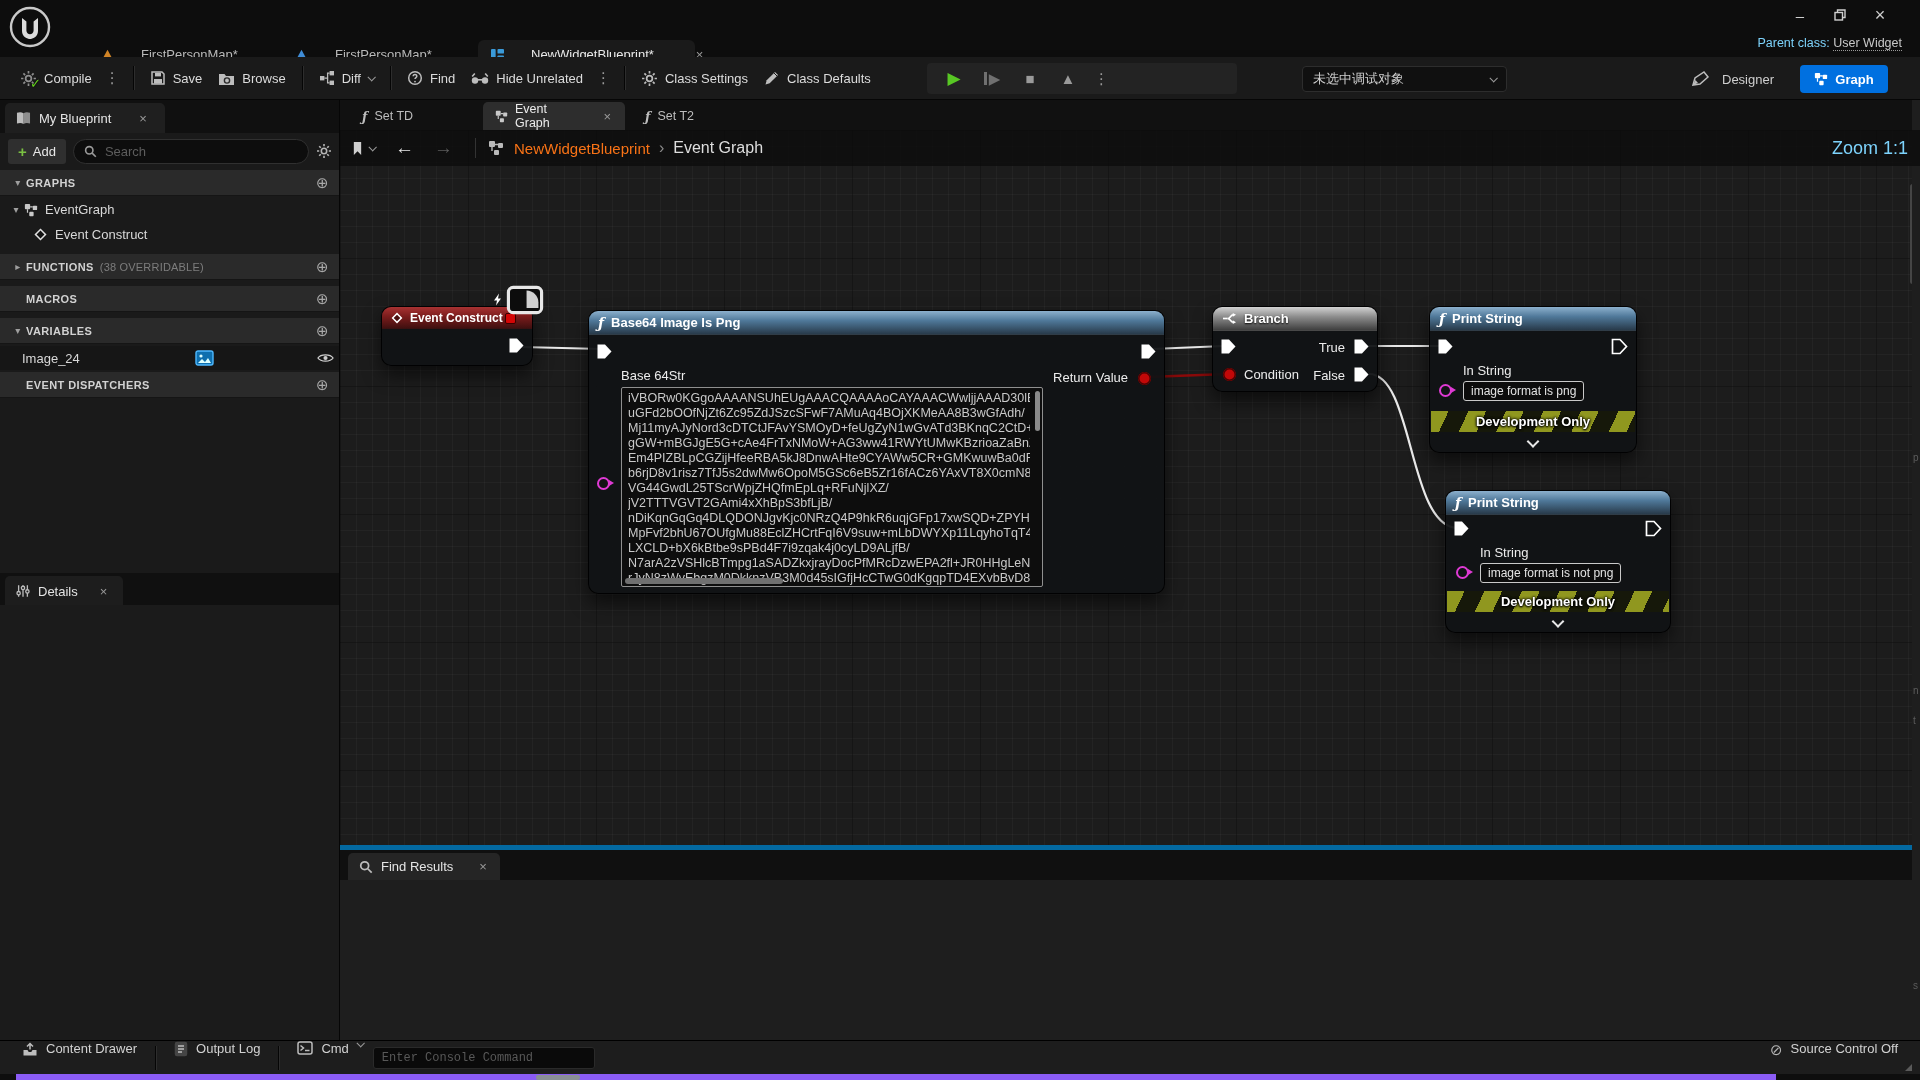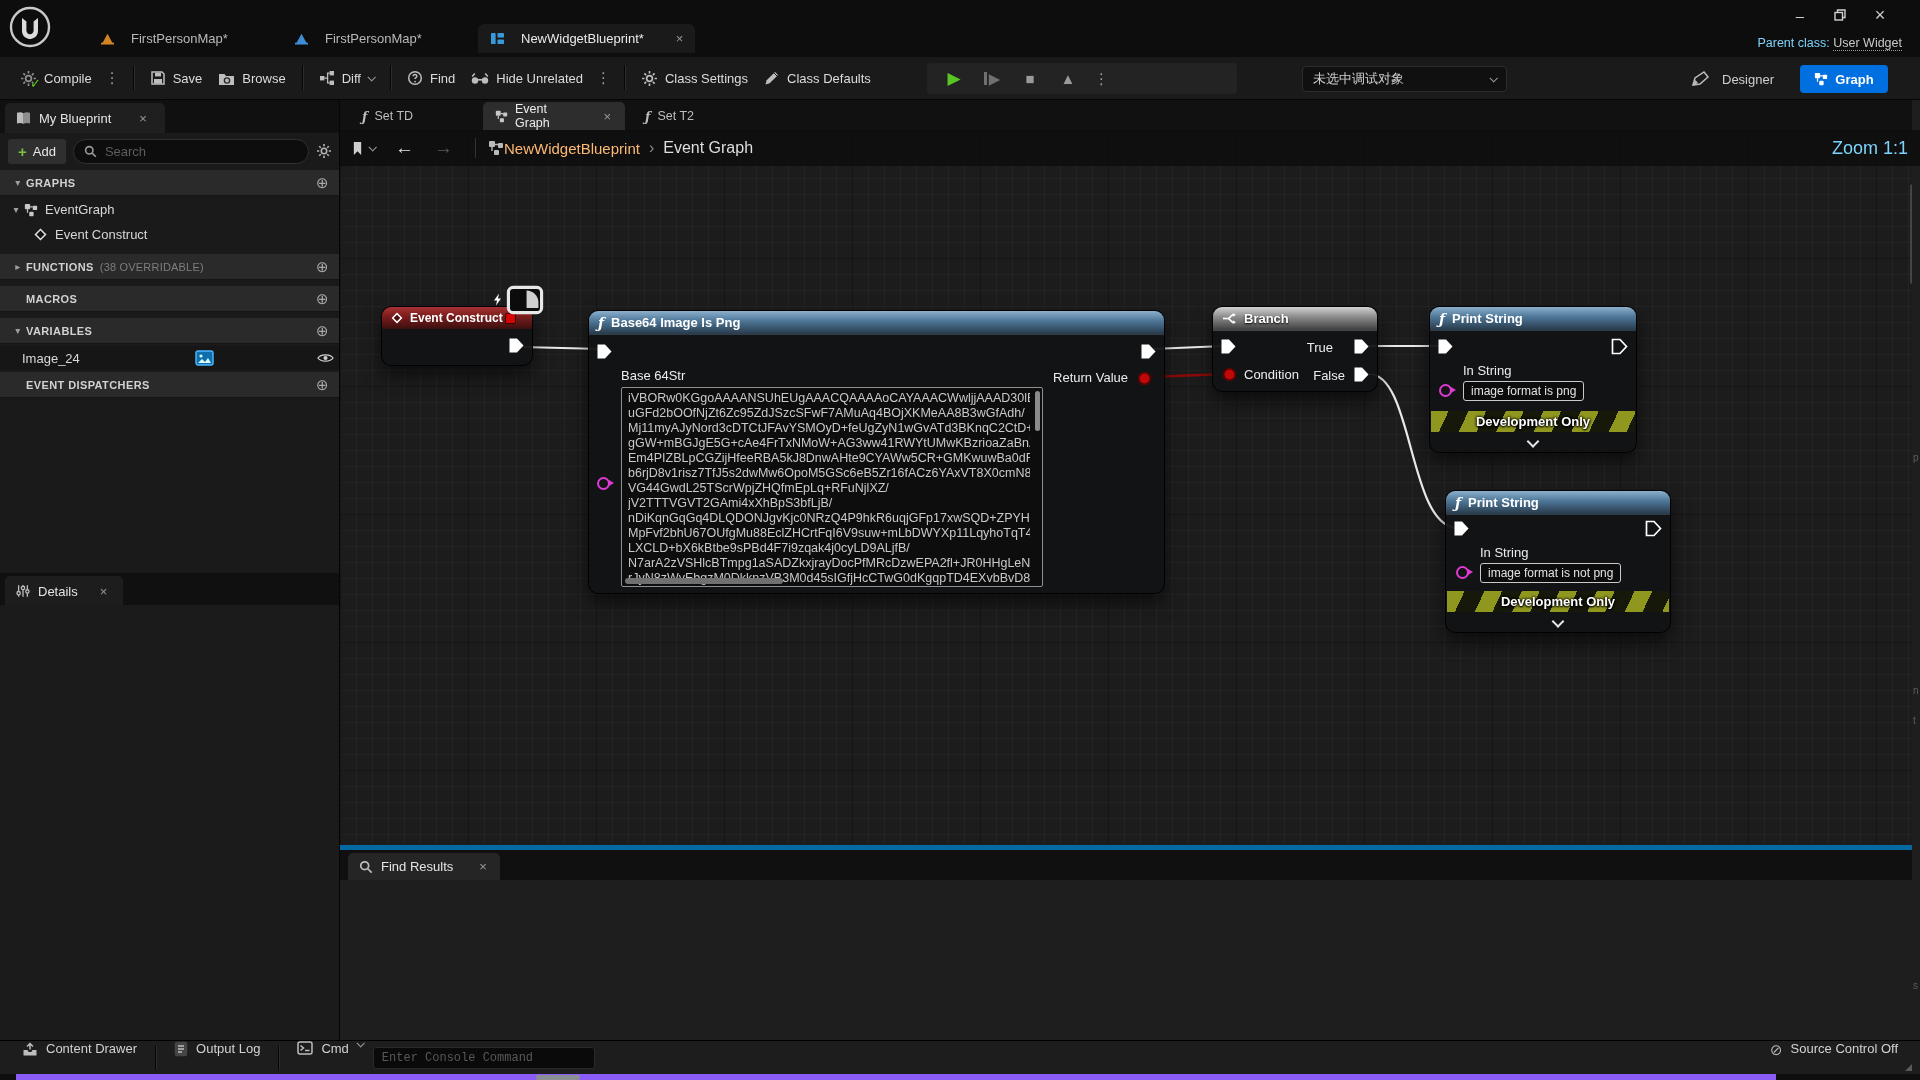--- a/index.html
+++ b/index.html
@@ -5,21 +5,21 @@
 *{margin:0;padding:0;box-sizing:border-box;user-select:none}
 html,body{width:1920px;height:1080px}
 body{position:relative;overflow:hidden;background:#0e0e0e;font-family:"Liberation Sans","DejaVu Sans",sans-serif;color:#cfcfcf;font-size:13px}
 .ab{position:absolute}
 .flex{display:flex;align-items:center}
 svg{display:block}
 .ico{display:inline-flex;align-items:center;justify-content:center;color:#bdbdbd;flex:none}
 
 #titlebar{left:0;top:0;width:1920px;height:57px;background:#0d0d0d}
 .menu-item{padding:0 13px;height:28px;display:flex;align-items:center;color:#d4d4d4;font-size:13px;cursor:default}
-.atab{position:absolute;top:24px;height:29px;display:flex;align-items:center;gap:16px;padding:0 12px;color:#b9b9b9;font-size:13px}
+.atab{position:absolute;top:40px;height:29px;display:flex;align-items:center;gap:26px;padding:0 12px;color:#b9b9b9;font-size:13px}
 .atab.active{background:#1a1a1a;border-radius:6px 6px 0 0;color:#eaeaea}
 .winbtn{width:28px;height:22px;display:flex;align-items:center;justify-content:center;color:#cfcfcf;font-size:15px}
 .dotted-link{color:#c9c9c9;border-bottom:1px dotted #9a9a9a}
 
 #toolbar{left:0;top:57px;width:1920px;height:43px;background:#1a1a1a;border-bottom:1px solid #060606;display:flex;align-items:center;padding-left:12px}
 .tbtn{display:flex;align-items:center;gap:7px;padding:0 8px;height:30px;border-radius:4px;font-size:13px;color:#dcdcdc;white-space:nowrap}
 .kebab{color:#9a9a9a;font-size:15px;padding:0 5px;letter-spacing:0}
 .sep-v{width:1px;height:24px;background:#050505;box-shadow:1px 0 0 #2d2d2d;margin:0 8px;flex:none}
 .chev{display:inline-block;width:6px;height:6px;border-right:1.7px solid #9a9a9a;border-bottom:1.7px solid #9a9a9a;transform:rotate(45deg) translateY(-1px)}
 .playbox{position:absolute;left:927px;top:63px;width:310px;height:31px;background:#232323;border-radius:4px;display:flex;align-items:center;gap:4px;padding:0 10px}
@@ -409,21 +409,21 @@
     <span style="font-size:19px;color:#5c5c5c;margin:0 10px;font-weight:bold">→</span>
     <span style="width:1px;height:20px;background:#333;margin:0 12px"></span>
     <span class="ico">
         <svg width="16" height="16" viewBox="0 0 16 16" fill="#b9b9b9">
           <rect x="1" y="1" width="6" height="6" rx="1"></rect>
           <rect x="10" y="3" width="5" height="5" rx="1"></rect>
           <rect x="6" y="10" width="5" height="5" rx="1"></rect>
           <path d="M7 4.5h3M4 7v4" stroke="#b9b9b9" stroke-width="1.4" fill="none"></path>
         </svg>
       </span>
-    <span style="font-size:15px;color:#fdba74;">NewWidgetBlueprint</span>
+    <span style="font-size:15px;color:#f97316;margin-left:10px">NewWidgetBlueprint</span>
     <span style="font-size:16px;color:#8a8a8a;margin:0 9px">›</span>
     <span style="font-size:16px;color:#dedede">Event Graph</span>
     <span style="margin-left:auto;color:#7dd3fc;font-size:18px">Zoom 1:1</span>
   </div>
 
   <svg class="ab" style="left:0;top:0;z-index:2" width="1580" height="745">
     <path d="M182 247 L262 249" stroke="#e9e9e9" stroke-width="2.2" fill="none"></path>
     <path d="M812 249 L884 246" stroke="#e9e9e9" stroke-width="2.2" fill="none"></path>
     <path d="M807 277 L888 274" stroke="#8c0a0a" stroke-width="2.4" fill="none"></path>
     <path d="M1028 246 L1100 246" stroke="#e9e9e9" stroke-width="2.2" fill="none"></path>
@@ -505,21 +505,21 @@
             <path d="M11.5 1l3.5 2-3.5 2zM11.5 9l3.5 2-3.5 2z" fill="#fff" stroke="none"></path>
           </svg>
         </span>
       <span class="ttl">Branch</span>
     </div>
     <span class="ab" style="left:7px;top:31px">
         <svg width="17" height="17" viewBox="0 0 17 17">
           <path d="M1.5 1.5h7.5l6.5 7-6.5 7H1.5z" fill="#fff"></path>
         </svg>
       </span>
-    <span class="plabel" style="right:44px;top:33px">True</span>
+    <span class="plabel" style="right:32px;top:33px">True</span>
     <span class="ab" style="right:7px;top:31px">
         <svg width="17" height="17" viewBox="0 0 17 17">
           <path d="M1.5 1.5h7.5l6.5 7-6.5 7H1.5z" fill="#fff"></path>
         </svg>
       </span>
     <span class="dpin red" style="left:10px;top:61px"></span>
     <span class="plabel" style="left:31px;top:60px">Condition</span>
     <span class="plabel" style="right:32px;top:61px">False</span>
     <span class="ab" style="right:7px;top:59px">
         <svg width="17" height="17" viewBox="0 0 17 17">

